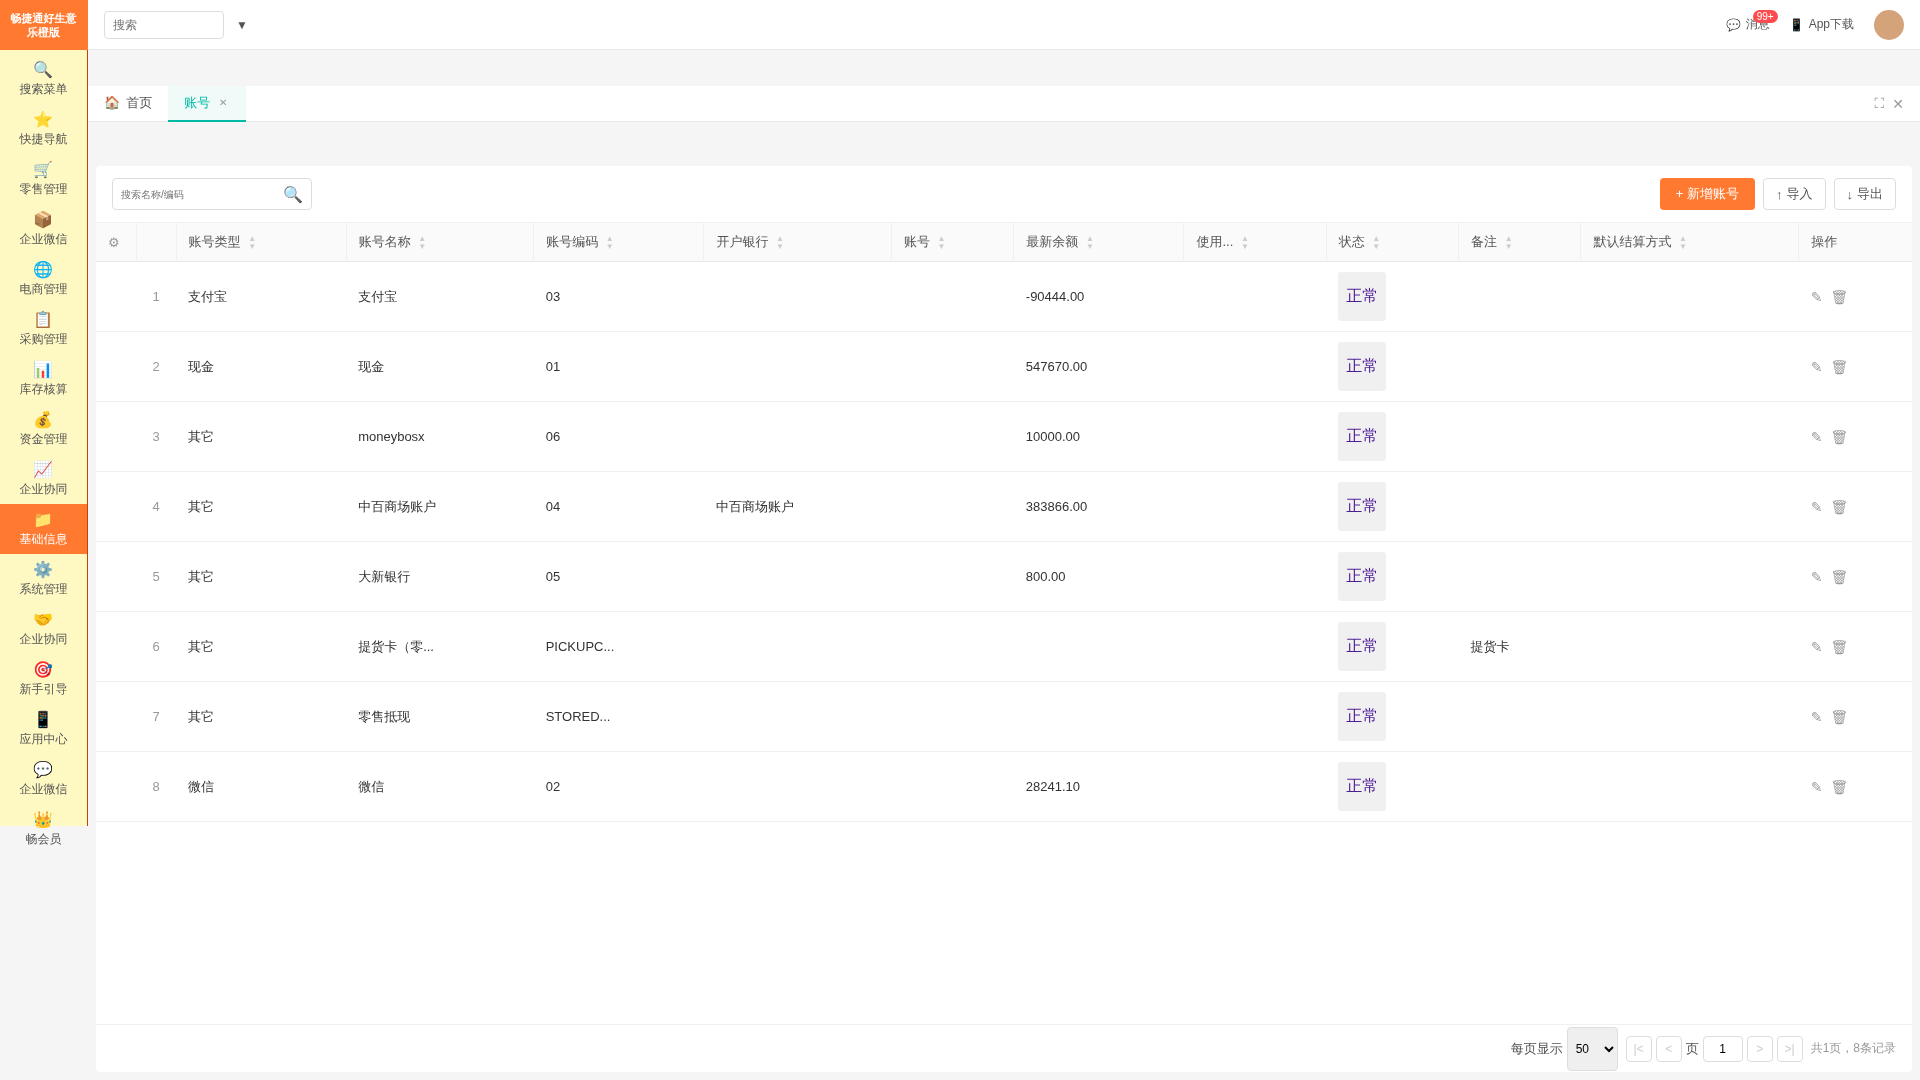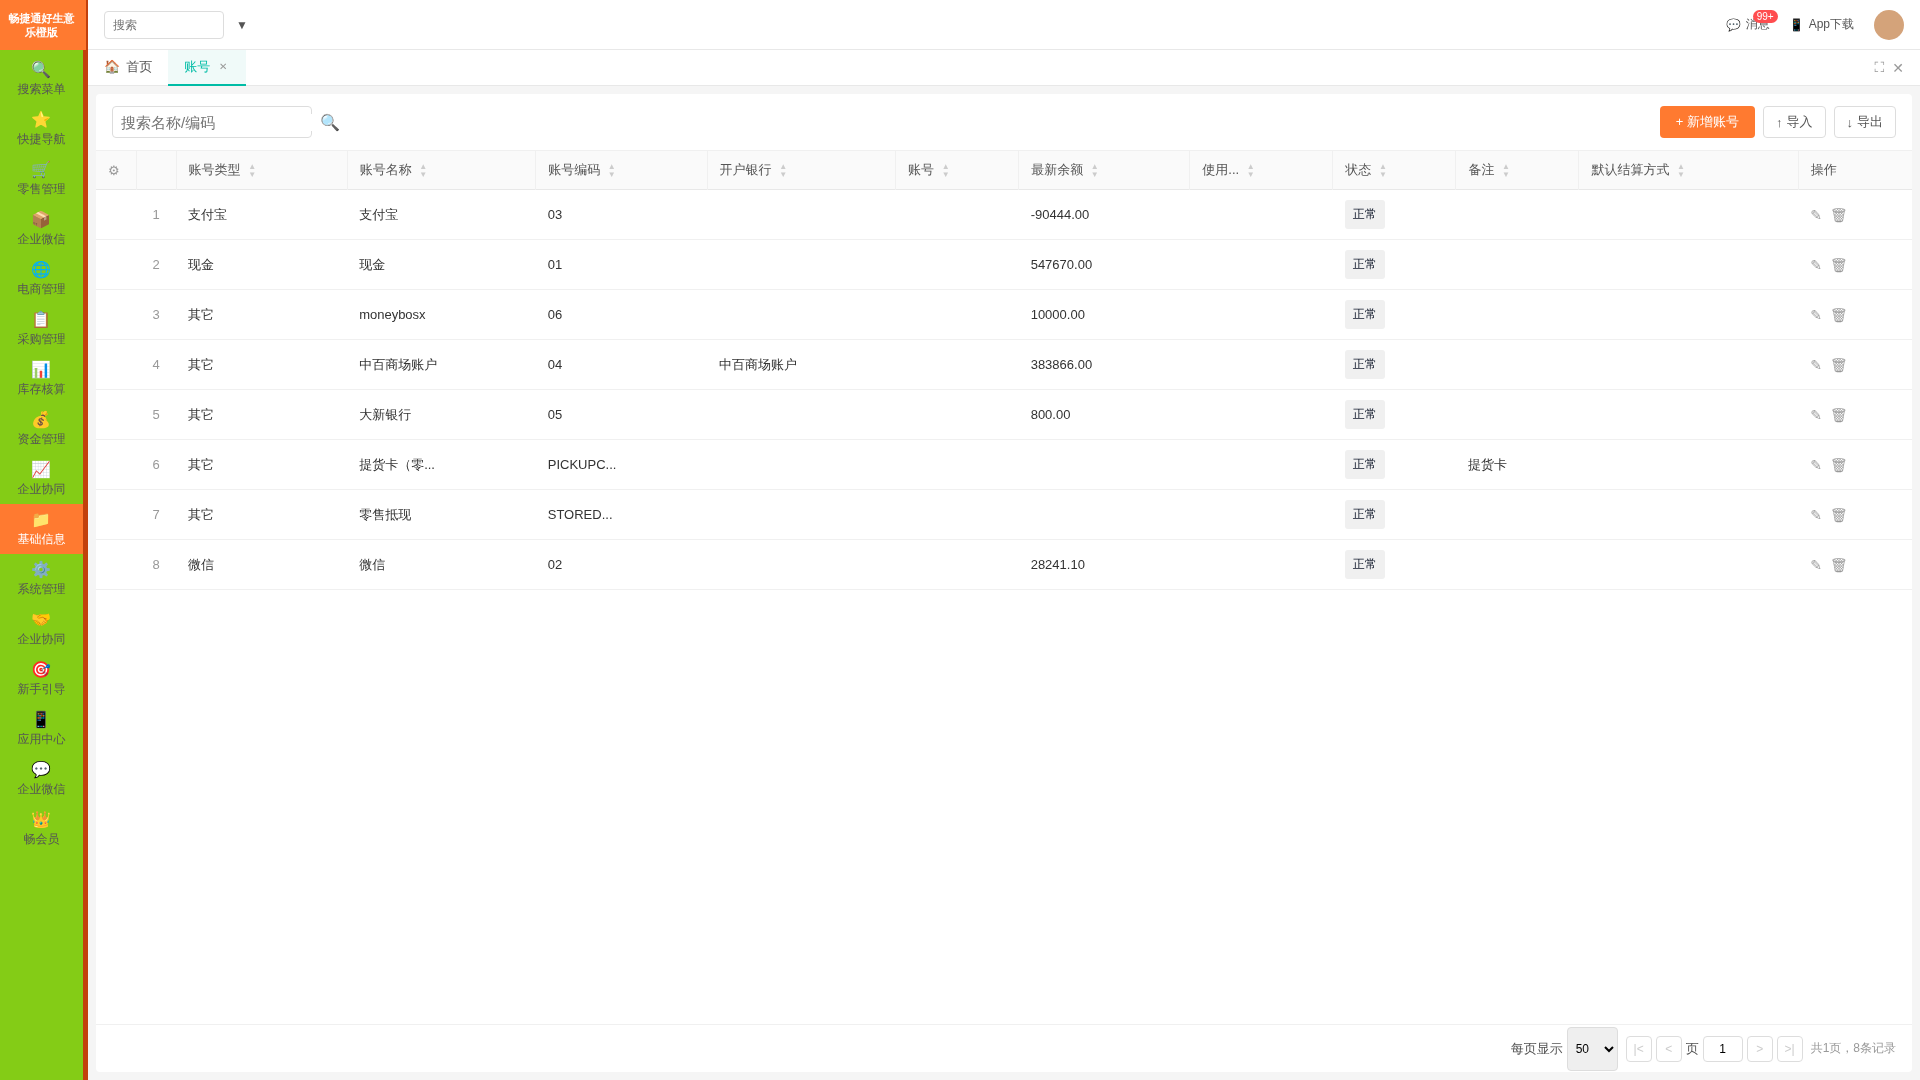--- a/index.html
+++ b/index.html
@@ -1,26 +1,26 @@
 <!DOCTYPE html>
 <html><head>
   <meta charset="utf-8">
   <style>
     * { box-sizing: border-box; margin: 0; padding: 0; font-family: "Microsoft YaHei", "PingFang SC", sans-serif; }
     body { width: 1920px; height: 1080px; overflow: hidden; background: #f5f5f5; display: flex; }
 
     
     .sidebar {
       width: 88px;
-      background: #84cc16;
-      border-right: 5px solid #c2410c;
+      background: #fef9c3;
+      border-right: 1px solid #c2410c;
       display: flex;
       flex-direction: column;
       align-items: center;
-      height: 1080px;
+      height: 826px;
       flex-shrink: 0;
     }
     .sidebar-logo {
       width: 88px;
       height: 50px;
       background: #ff7a30;
       display: flex;
       align-items: center;
       justify-content: center;
       flex-shrink: 0;
@@ -57,20 +57,21 @@
     .sidebar-item-icon { font-size: 16px; margin-bottom: 2px; }
     .sidebar-item-label { font-size: 12px; }
 
     
     .main {
       flex: 1;
       display: flex;
       flex-direction: column;
       height: 1080px;
       overflow: hidden;
+      gap: 36px;
     }
 
     
     .topbar {
       height: 50px;
       background: #fff;
       border-bottom: 1px solid #e8e8e8;
       display: flex;
       align-items: center;
       justify-content: space-between;
@@ -222,21 +223,21 @@
       align-items: center;
       border: 1px solid #ddd;
       border-radius: 4px;
       padding: 0 8px;
       height: 32px;
       width: 200px;
     }
     .search-input {
       border: none;
       outline: none;
-      font-size: 15px;
+      font-size: 10px;
       flex: 1;
       color: #999;
     }
     .toolbar-right {
       display: flex;
       align-items: center;
       gap: 8px;
     }
     .btn-primary {
       background: #ff7a30;
@@ -299,24 +300,24 @@
     }
     tbody td {
       padding: 10px 12px;
       color: #333;
       white-space: nowrap;
     }
     .row-num { color: #999; text-align: center; }
     .settings-icon { color: #999; cursor: pointer; }
     .status-normal {
       background: #f0f0f0;
-      color: #0f172a;
+      color: #4c1d95;
       border-radius: 3px;
-      padding: 6px 8px;
-      font-size: 12px;
+      padding: 14px 8px;
+      font-size: 16px;
       display: inline-block;
     }
     .action-icons {
       display: flex;
       gap: 8px;
     }
     .action-icon {
       color: #999;
       cursor: pointer;
       font-size: 14px;

